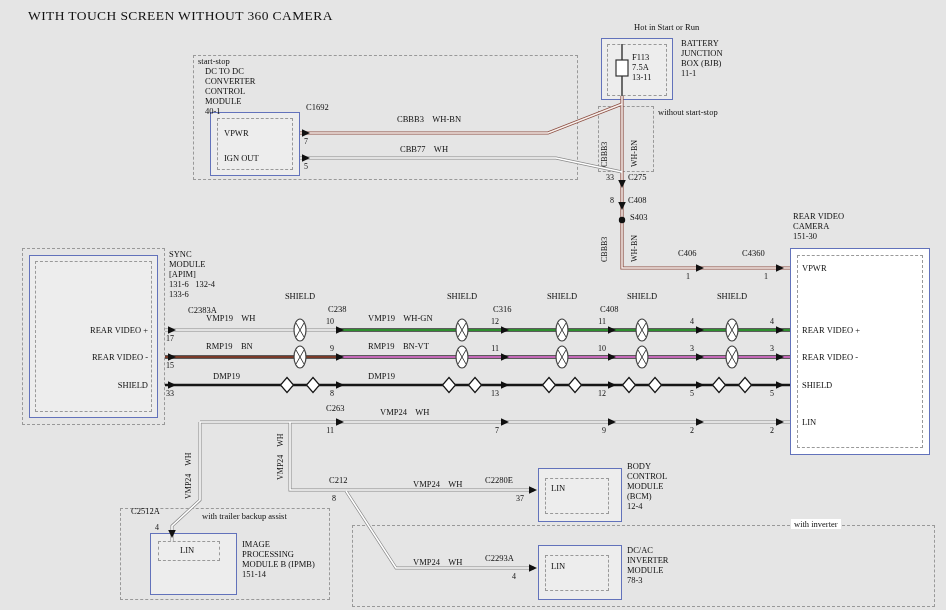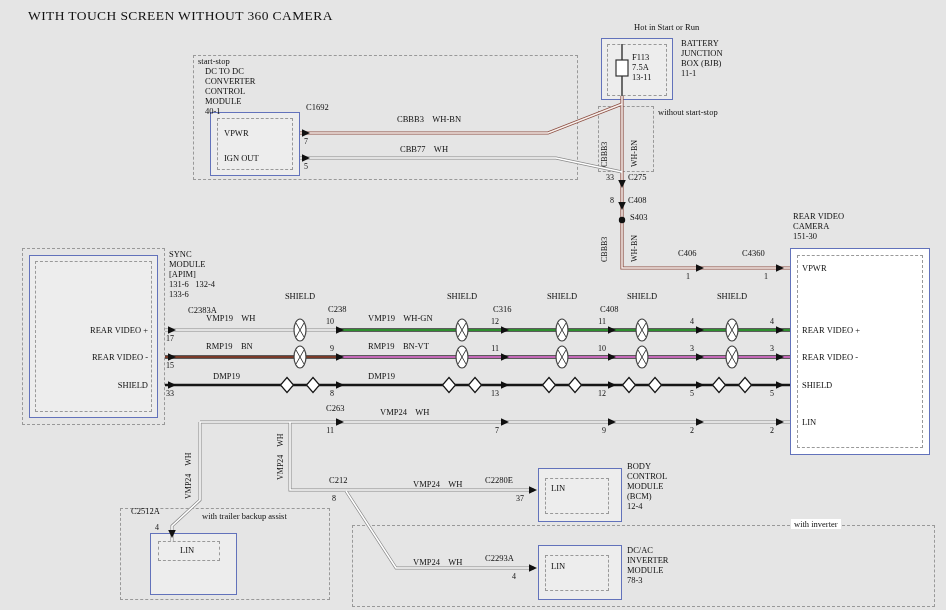--- a/index.html
+++ b/index.html
@@ -308,20 +308,24 @@
   <div class="lbl" style="left:485px;top:475px">C2280E</div>
   <div class="pn" style="left:516px;top:494px">37</div>
   <div class="lbl" style="left:413px;top:557px">VMP24    WH</div>
   <div class="lbl" style="left:485px;top:553px">C2293A</div>
   <div class="pn" style="left:512px;top:572px">4</div>
 
   <div class="lbl" style="left:131px;top:506px">C2512A</div>
   <div class="pn" style="left:155px;top:523px">4</div>
   <div class="lbl" style="left:202px;top:511px">with trailer backup assist</div>
   <div class="lbl" style="left:180px;top:545px">LIN</div>
+  <div class="lbl" style="left:242px;top:539px">IMAGE
+PROCESSING
+MODULE B (IPMB)
+151-14</div>
 
   <div class="lbl" style="left:551px;top:483px">LIN</div>
   <div class="lbl" style="left:627px;top:461px">BODY
 CONTROL
 MODULE
 (BCM)
 12-4</div>
 
   <div class="lbl wbg" style="left:791px;top:519px">with inverter</div>
   <div class="lbl" style="left:551px;top:561px">LIN</div>

